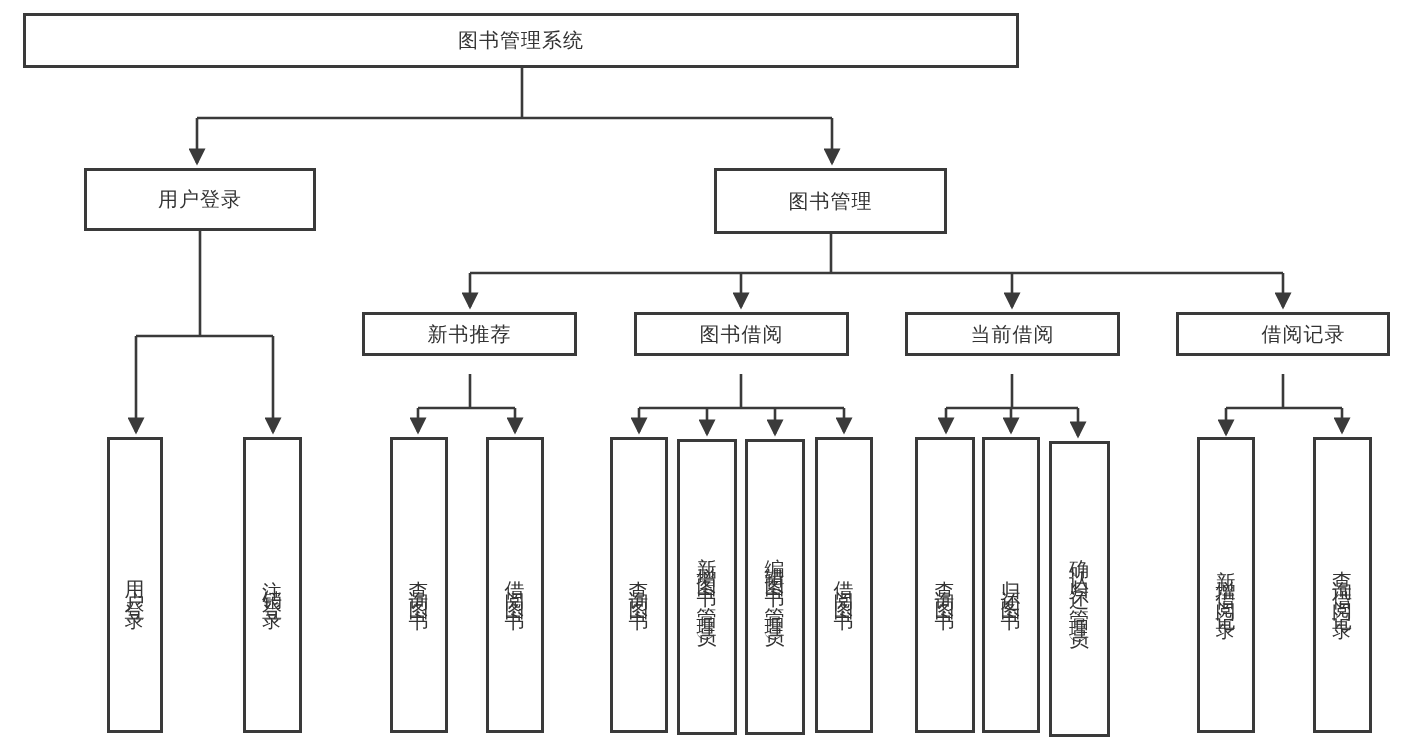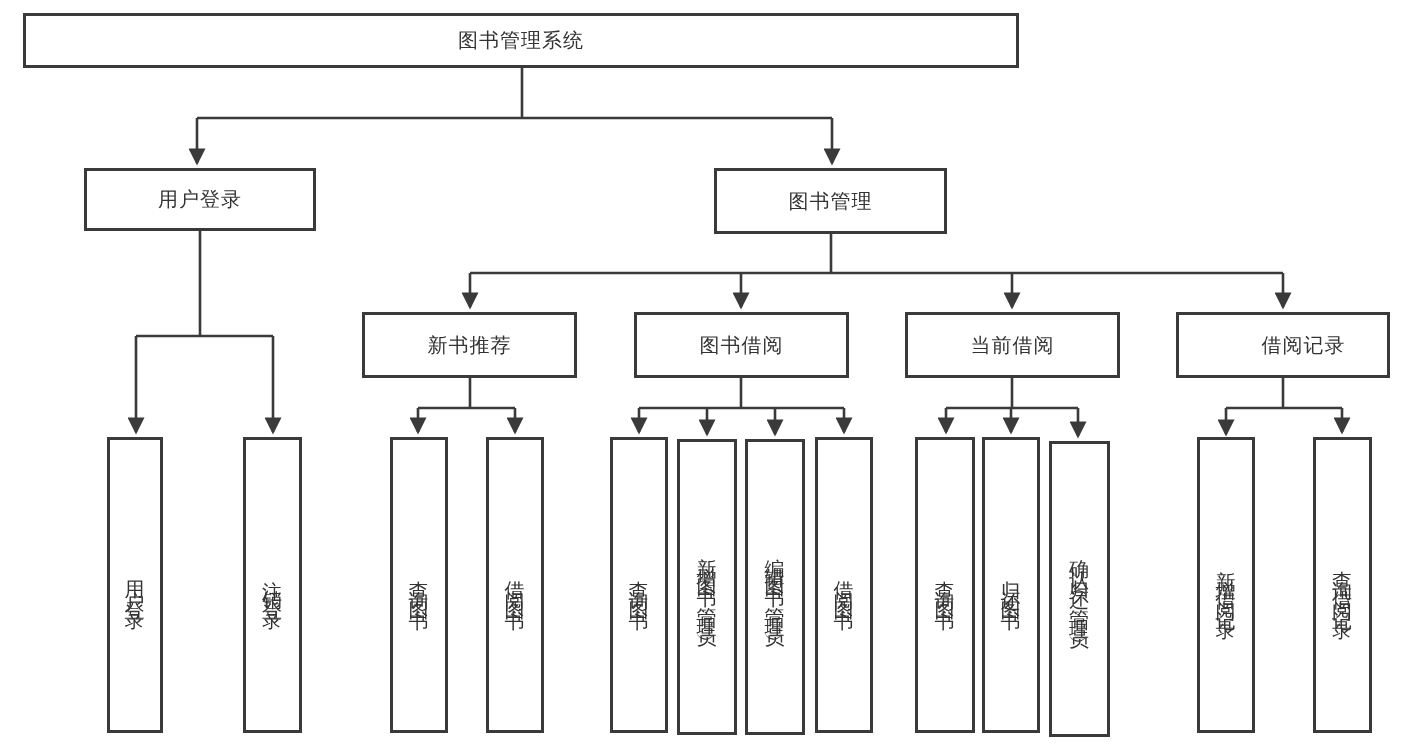--- a/index.html
+++ b/index.html
@@ -28,21 +28,21 @@
     letter-spacing:10px;
     line-height:1;
     white-space:nowrap;
   }
   
   .b-root{left:23px;top:13px;width:996px;height:55px;}
   
   .b-login{left:84px;top:168px;width:232px;height:63px;}
   .b-mgmt{left:714px;top:168px;width:233px;height:66px;}
   
-  .b-l3{top:312px;height:66px;}
+  .b-l3{top:312px;height:44px;}
   .b-newrec{left:362px;width:215px;}
   .b-borrow{left:634px;width:215px;}
   .b-current{left:905px;width:215px;}
   .b-records{left:1176px;width:214px;padding-left:41px;}
   
   .leaf{top:437px;height:296px;}
   .leaf-a1{left:107px;width:56px;}
   .leaf-a2{left:243px;width:59px;}
   .leaf-b1{left:390px;width:58px;}
   .leaf-b2{left:486px;width:58px;}

